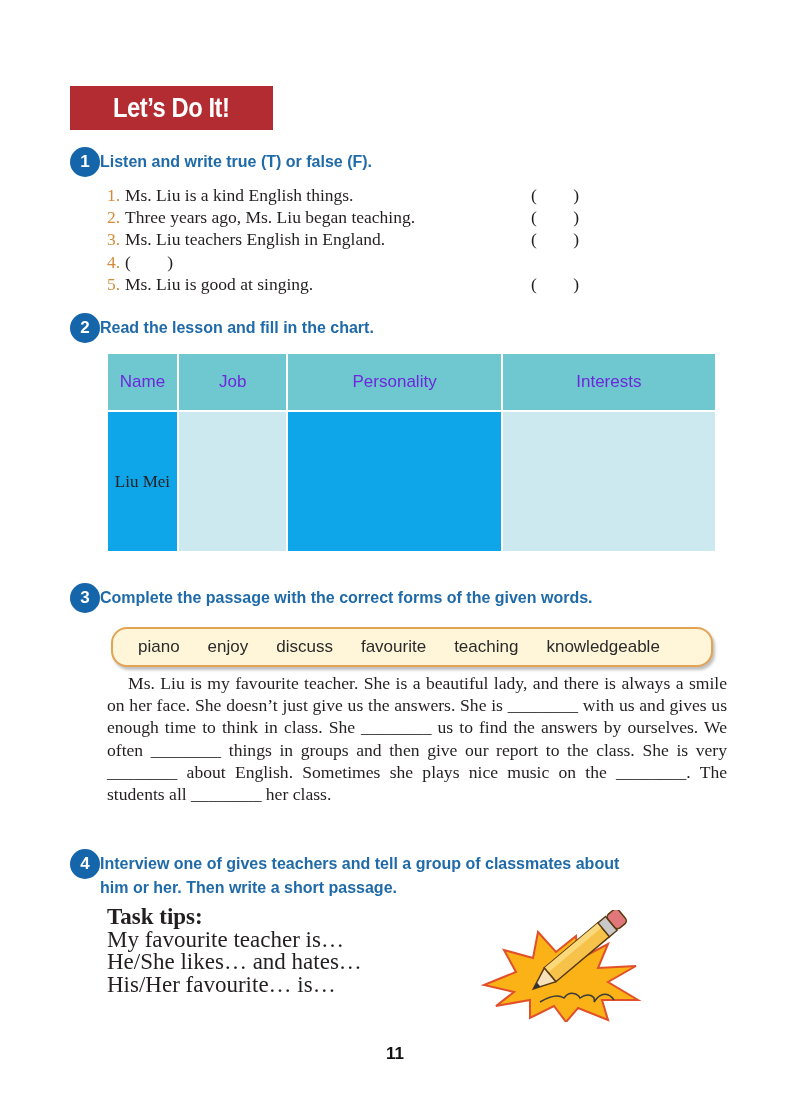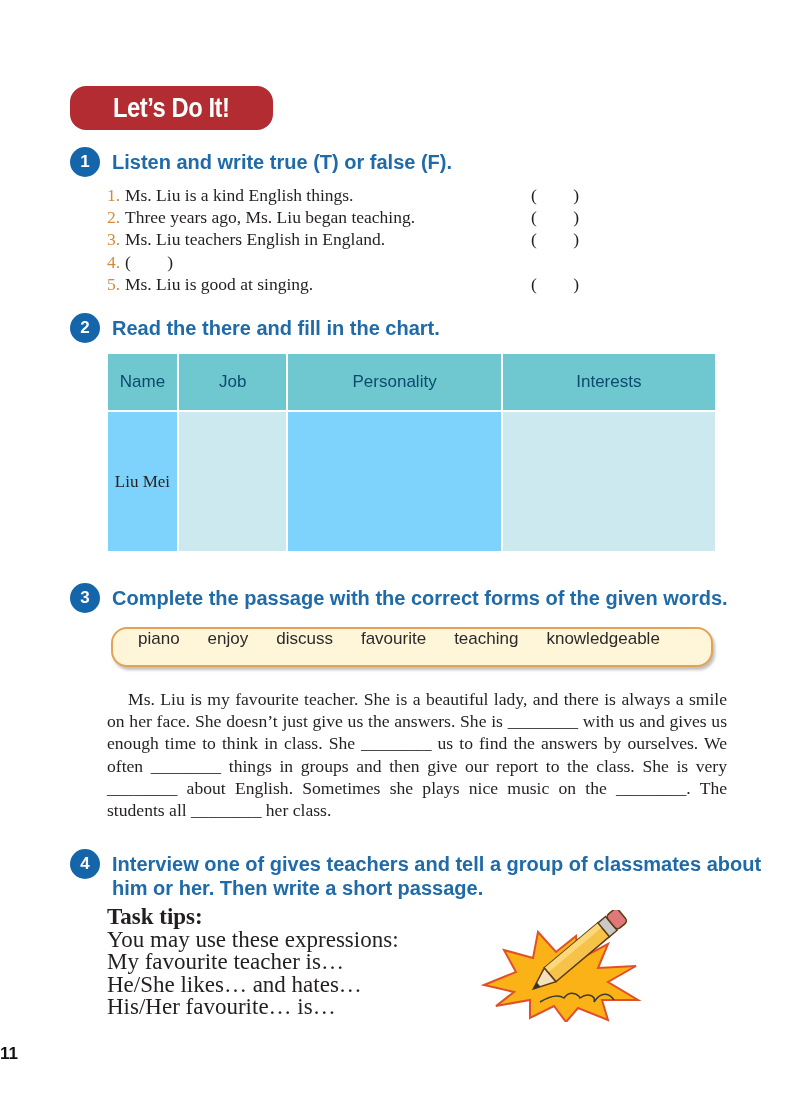--- a/index.html
+++ b/index.html
@@ -1,80 +1,80 @@
 <!DOCTYPE html>
 <html><head>
   <meta charset="utf-8">
   <style>
     * { box-sizing: border-box; margin: 0; padding: 0; }
     html, body { width: 790px; height: 1104px; background: #ffffff; }
     body { position: relative; overflow: hidden; font-family: "Liberation Serif", serif; color: #231f20; }
 
     .banner {
       position: absolute; left: 70px; top: 86px; width: 203px; height: 44px;
-      background: #b22c32; border-radius: 16px;
+      background: #b22c32; border-radius: 0;
       display: flex; align-items: center; justify-content: center;
     }
     .banner span {
       color: #ffffff; font-family: "Liberation Sans", sans-serif; font-weight: bold;
       font-size: 27px; letter-spacing: -0.5px; transform: scaleX(0.88); display: inline-block;
     }
 
     .sec-head { position: absolute; left: 70px; display: flex; align-items: flex-start; }
     .num-circle {
       width: 30px; height: 30px; border-radius: 50%; background: #1565ab;
       color: #fff; font-family: "Liberation Sans", sans-serif; font-weight: bold; font-size: 17px;
       display: flex; align-items: center; justify-content: center; flex: 0 0 30px; margin-top: -3px;
     }
     .sec-title {
-      margin-left: 12px; color: #1f6aa8; font-family: "Liberation Sans", sans-serif;
-      font-weight: bold; font-size: 20px; line-height: 24px;
+      margin-left: 0; color: #1f6aa8; font-family: "Liberation Sans", sans-serif;
+      font-weight: bold; font-size: 16px; line-height: 24px;
     }
 
     .tf-list { position: absolute; left: 107px; top: 184px; width: 480px; }
     .tf-item { display: flex; height: 22.3px; align-items: center; font-size: 17.5px; }
     .tf-num { color: #d58a3a; width: 18px; }
     .tf-text { flex: 1; }
     .tf-paren { width: 48px; display: flex; justify-content: space-between; margin-right: 8px; }
 
     table.chart {
       position: absolute; left: 108px; top: 354px; width: 611px; border-collapse: separate; border-spacing: 2px 2px;
       margin-left: -2px; margin-top: -2px;
     }
     table.chart th {
       background: #6fc8d0; height: 56px; font-family: "Liberation Sans", sans-serif; font-weight: normal;
-      font-size: 17px; color: #0c4a6e;
+      font-size: 17px; color: #6d28d9;
     }
     table.chart td { height: 139px; vertical-align: middle; font-size: 17px; }
-    td.c-light { background: #7dd3fc; }
+    td.c-light { background: #0ea5e9; }
     td.c-dark { background: #cbe9ef; }
     td.name-cell { text-align: center; }
 
     .word-box {
       position: absolute; left: 111px; top: 627px; width: 602px; height: 40px;
       border: 2px solid #e3a355; border-radius: 16px; background: #fff6d9;
       box-shadow: 2px 3px 3px rgba(0,0,0,0.25);
-      display: flex; align-items: flex-start; padding-left: 25px;
+      display: flex; align-items: center; padding-left: 25px;
       font-family: "Liberation Sans", sans-serif; font-size: 17px; color: #2a2a2a;
     }
     .word-box span { margin-right: 28px; }
 
     .passage {
-      position: absolute; left: 107px; top: 688px; width: 620px;
+      position: absolute; left: 107px; top: 672px; width: 620px;
       font-size: 17.6px; line-height: 22.2px; text-align: justify;
     }
     .passage p { text-indent: 21px; }
 
     .tips { position: absolute; left: 107px; top: 906px; font-size: 23px; line-height: 22.6px; }
     .tips .tips-title { font-weight: bold; }
 
     .pencil { position: absolute; left: 478px; top: 910px; width: 165px; height: 112px; }
 
     .page-num {
-      position: absolute; left: 0; width: 790px; top: 1044px; 
+      position: absolute; left: 0; width: 790px; top: 1044px; text-align: center;
       font-family: "Liberation Sans", sans-serif; font-weight: bold; font-size: 17px; color: #111;
     }
   </style>
 </head>
 <body>
 
 <div class="banner">
   <span>Let’s Do It!</span>
 </div>
 
@@ -119,21 +119,21 @@
     <span class="tf-text">Ms. Liu is good at singing.</span>
     <span class="tf-paren">
         <span>(</span>
         <span>)</span>
       </span>
   </div>
 </div>
 
 <div class="sec-head" style="top:316px;">
   <div class="num-circle">2</div>
-  <div class="sec-title">Read the there and fill in the chart.</div>
+  <div class="sec-title">Read the lesson and fill in the chart.</div>
 </div>
 <table class="chart">
   <colgroup>
     <col style="width:69px">
       <col style="width:108px">
       <col style="width:213px">
       <col style="width:213px">
   </colgroup>
   <tbody>
       <tr>
@@ -169,21 +169,20 @@
 
 <div class="sec-head" style="top:852px;">
   <div class="num-circle">4</div>
   <div class="sec-title">
     <div>Interview one of gives teachers and tell a group of classmates about</div>
     <div>him or her. Then write a short passage.</div>
   </div>
 </div>
 <div class="tips">
   <div class="tips-title">Task tips:</div>
-  <div>You may use these expressions:</div>
   <div>My favourite teacher is…</div>
   <div>He/She likes… and hates…</div>
   <div>His/Her favourite… is…</div>
 </div>
 
 <svg class="pencil" viewBox="0 0 165 112">
   <polygon points="6,75 38,62 26,40 55,48 60,22 78,42 98,26 100,50 130,34 120,58 158,56 130,72 160,90 124,90 130,110 100,98 88,112 76,96 52,108 52,90 18,96 36,82" fill="#fbb216" stroke="#e0502a" stroke-width="2"></polygon>
   <g transform="rotate(-40 90 55)">
     <rect x="70" y="42" width="70" height="18" fill="#f6c24a" stroke="#5a3a10" stroke-width="1.5"></rect>
     <rect x="70" y="42" width="70" height="6" fill="#fbd97a"></rect>

